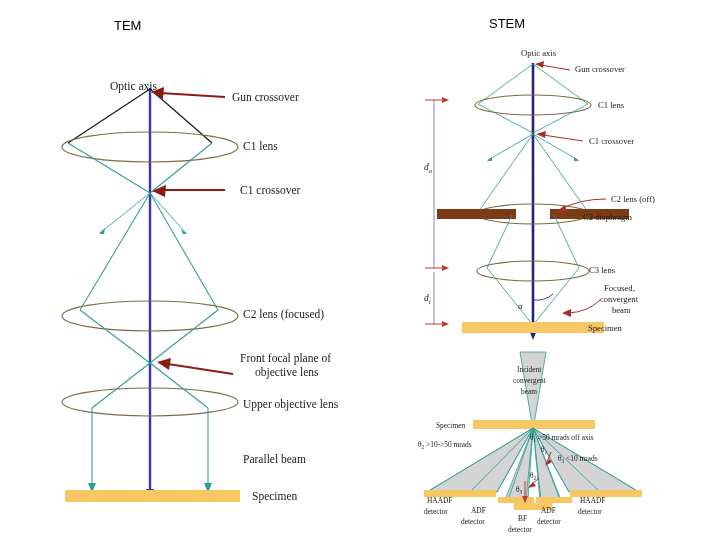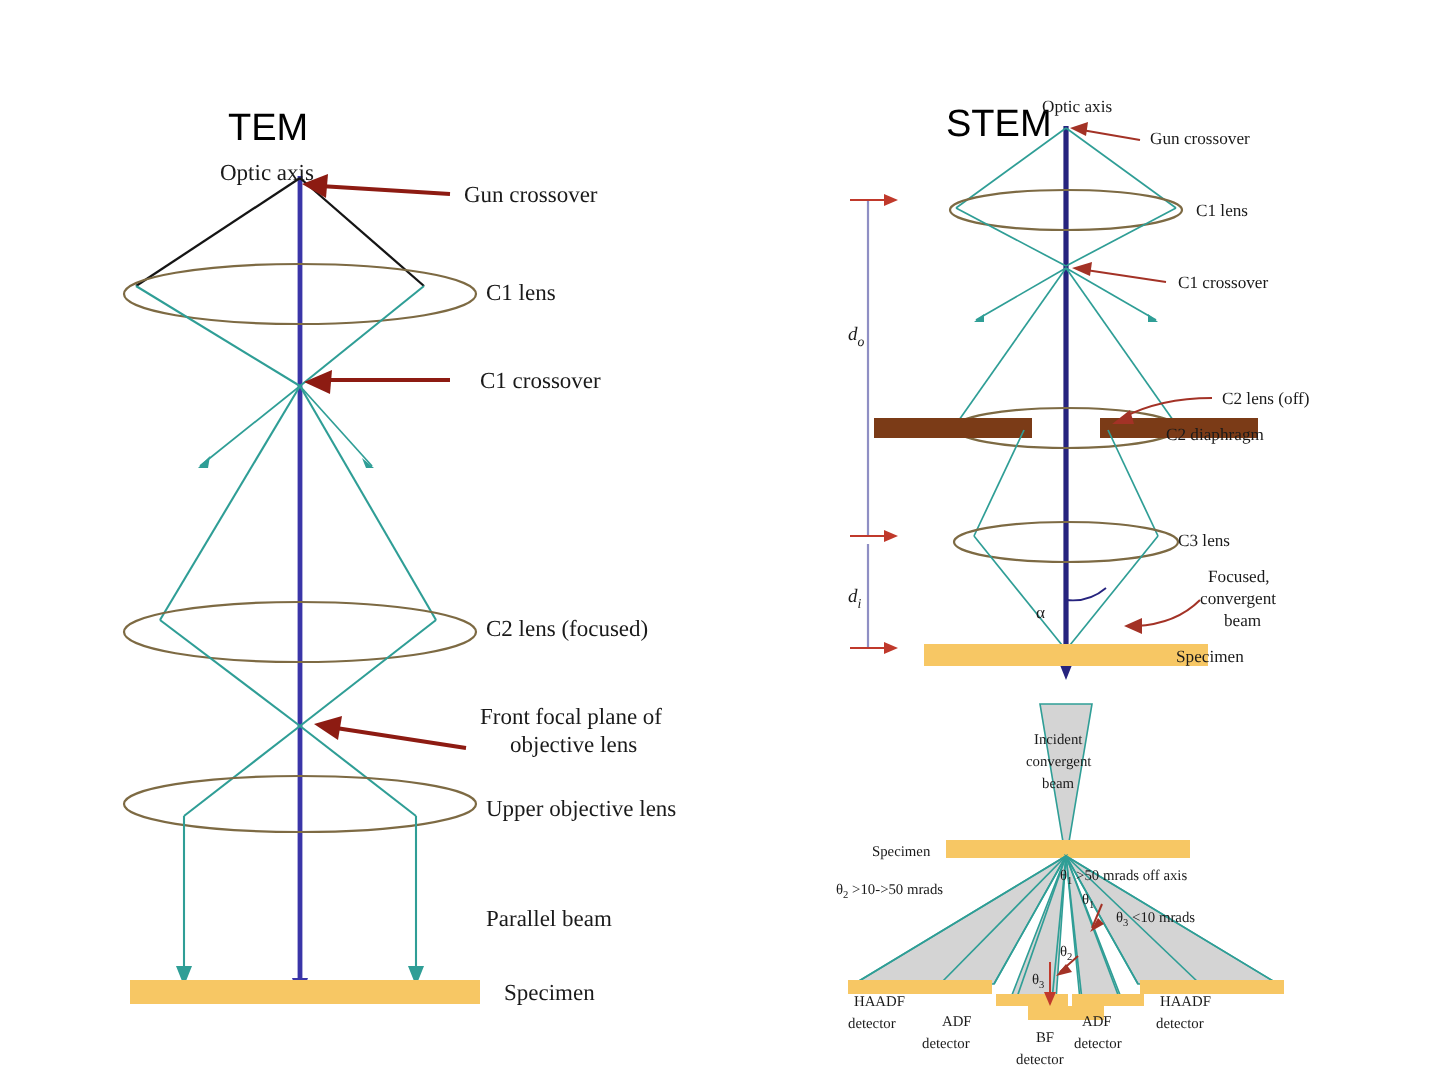--- a/index.html
+++ b/index.html
@@ -11,27 +11,26 @@
     position: relative;
     width: 720px;
     height: 540px;
     background: #ffffff;
     overflow: hidden;
     font-family: "Liberation Serif", "DejaVu Serif", serif;
   }
   .panel-title {
     position: absolute;
     font-family: "Liberation Sans", "DejaVu Sans", sans-serif;
-    font-size: 19px;
+    font-size: 13px;
     color: #000000;
     white-space: nowrap;
-    margin-top: 36px;
   }
   #tem-title { left: 114px; top: 18px; }
-  #stem-title { left: 473px; top: 16px; }
+  #stem-title { left: 489px; top: 16px; }
 
   svg.layer {
     position: absolute;
     left: 0;
     top: 0;
     width: 720px;
     height: 540px;
   }
   text {
     font-family: "Liberation Serif", "DejaVu Serif", serif;

